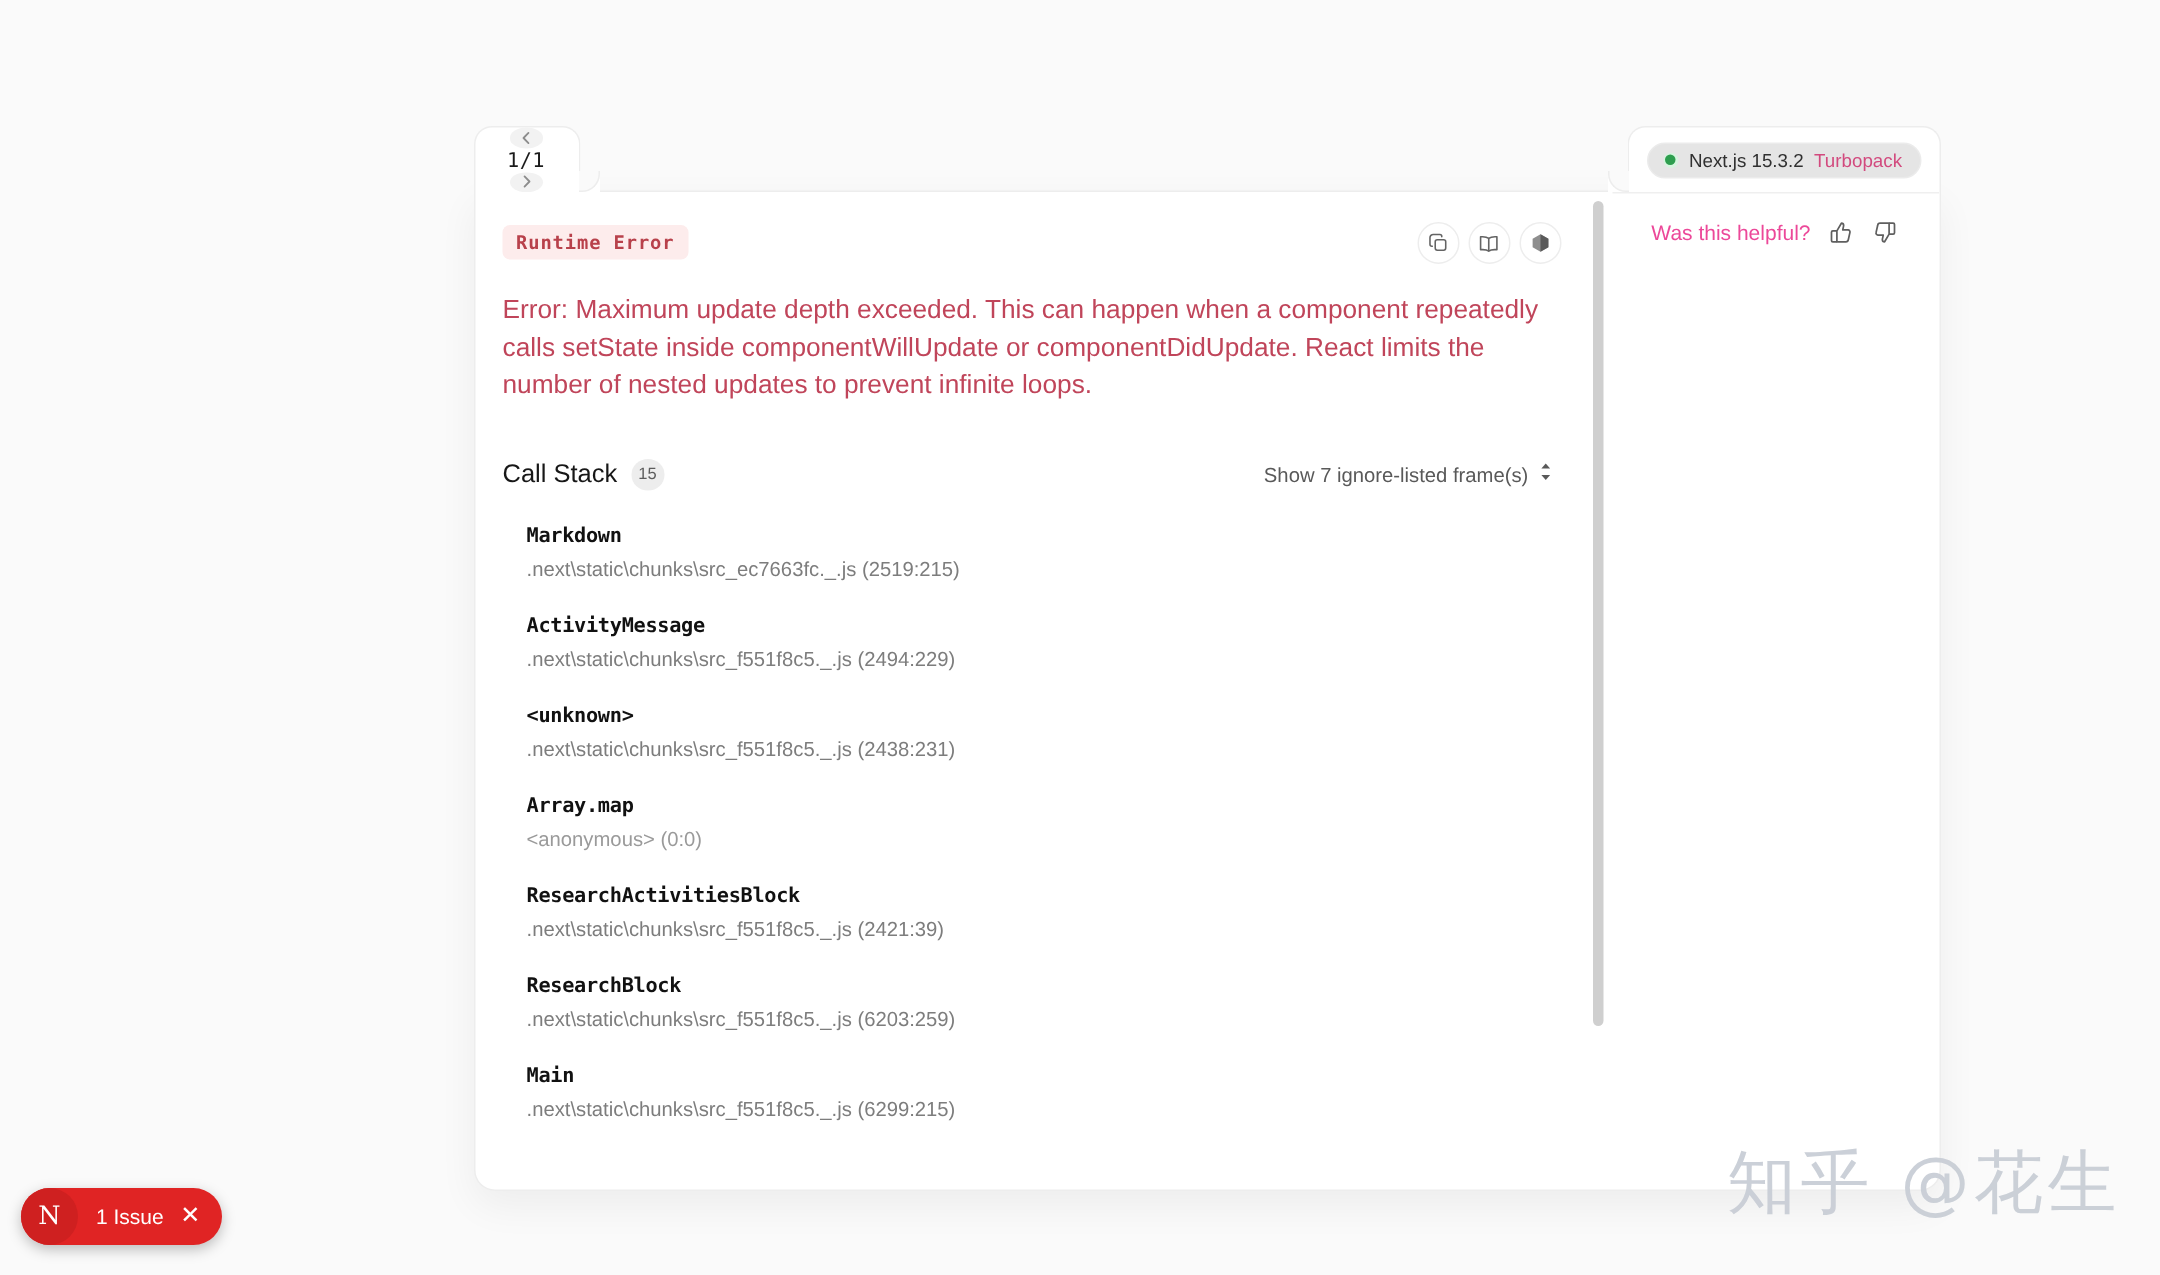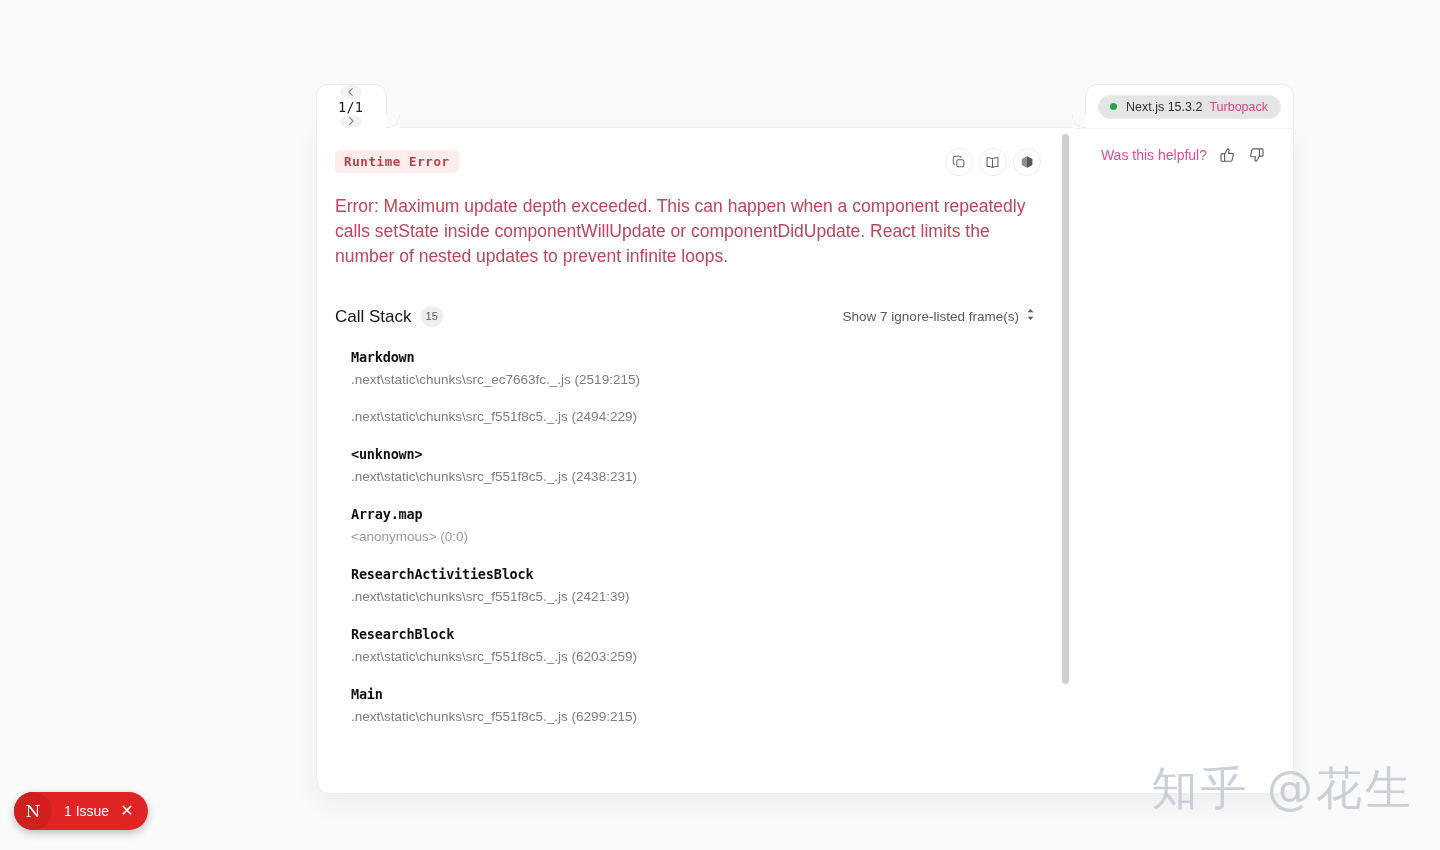--- a/index.html
+++ b/index.html
@@ -200,21 +200,21 @@
     font-weight: 400;
   }
 
   .cs-head {
     margin-top: 36px;
     display: flex;
     align-items: center;
     justify-content: space-between;
     padding-right: 6px;
   }
-  .cs-left { display: flex; align-items: flex-end; gap: 9px; }
+  .cs-left { display: flex; align-items: center; gap: 9px; }
   .cs-title { font-size: 17px; color: #171717; font-weight: 400; }
   .cs-count {
     min-width: 21px; height: 21px;
     border-radius: 50%;
     background: #ededed;
     color: #5c5c5c;
     font-size: 11px;
     display: flex; align-items: center; justify-content: center;
     padding: 0 5px;
   }
@@ -419,20 +419,21 @@
       </div>
 
       <div class="frames">
 
         <div class="frame">
           <div class="frame-fn">Markdown</div>
           <div class="frame-loc">.next\static\chunks\src_ec7663fc._.js (2519:215)</div>
         </div>
 
         <div class="frame">
+          <div class="frame-fn">ActivityMessage</div>
           <div class="frame-loc">.next\static\chunks\src_f551f8c5._.js (2494:229)</div>
         </div>
 
         <div class="frame">
           <div class="frame-fn">&lt;unknown&gt;</div>
           <div class="frame-loc">.next\static\chunks\src_f551f8c5._.js (2438:231)</div>
         </div>
 
         <div class="frame">
           <div class="frame-fn">Array.map</div>

